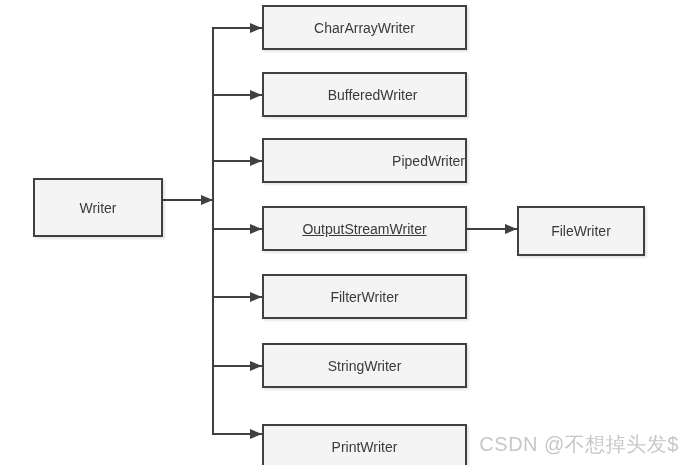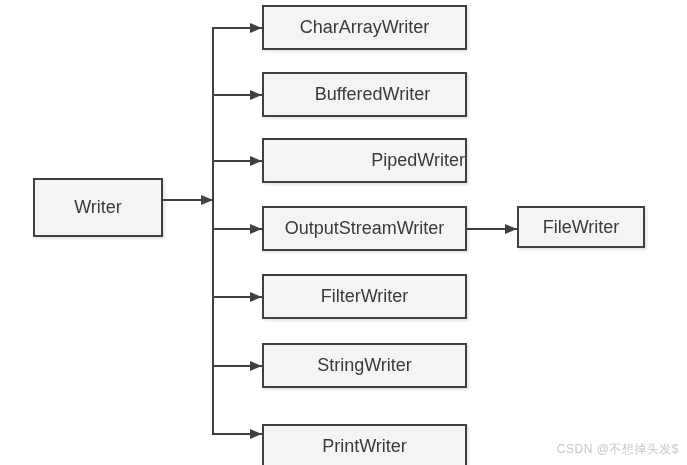--- a/index.html
+++ b/index.html
@@ -18,39 +18,39 @@
   }
   .node {
     position: absolute;
     box-sizing: border-box;
     background: #f4f4f4;
     border: 2px solid #404040;
     box-shadow: 2px 2px 2px rgba(0,0,0,0.10);
     display: flex;
     align-items: center;
     justify-content: center;
-    font-size: 18px;
+    font-size: 14px;
     color: #3a3a3a;
     white-space: nowrap;
   }
   .root  { left: 33px;  top: 178px; width: 130px; height: 59px; }
   .child { left: 262px; width: 205px; height: 45px; }
   .c0 { top: 5px; }
   .c1 { top: 72px; padding-left: 16px; }
   .c2 { top: 138px; justify-content: flex-end; }
-  .c3 { top: 206px; }
+  .c3 { top: 206px; text-decoration: underline; }
   .c4 { top: 274px; }
   .c5 { top: 343px; }
   .c6 { top: 424px; }
-  .gc { left: 517px; top: 206px; width: 128px; height: 42px; }
+  .gc { left: 517px; top: 206px; width: 128px; height: 50px; }
   .watermark {
     position: absolute;
     right: 8px;
     bottom: 7px;
-    font-size: 12px;
+    font-size: 20px;
     color: #c7c7c7;
     letter-spacing: 0.5px;
   }
 </style>
 </head>
 <body>
 
 <div class="canvas">
 
   <svg class="connectors" width="687" height="465" viewBox="0 0 687 465" xmlns="http://www.w3.org/2000/svg">

